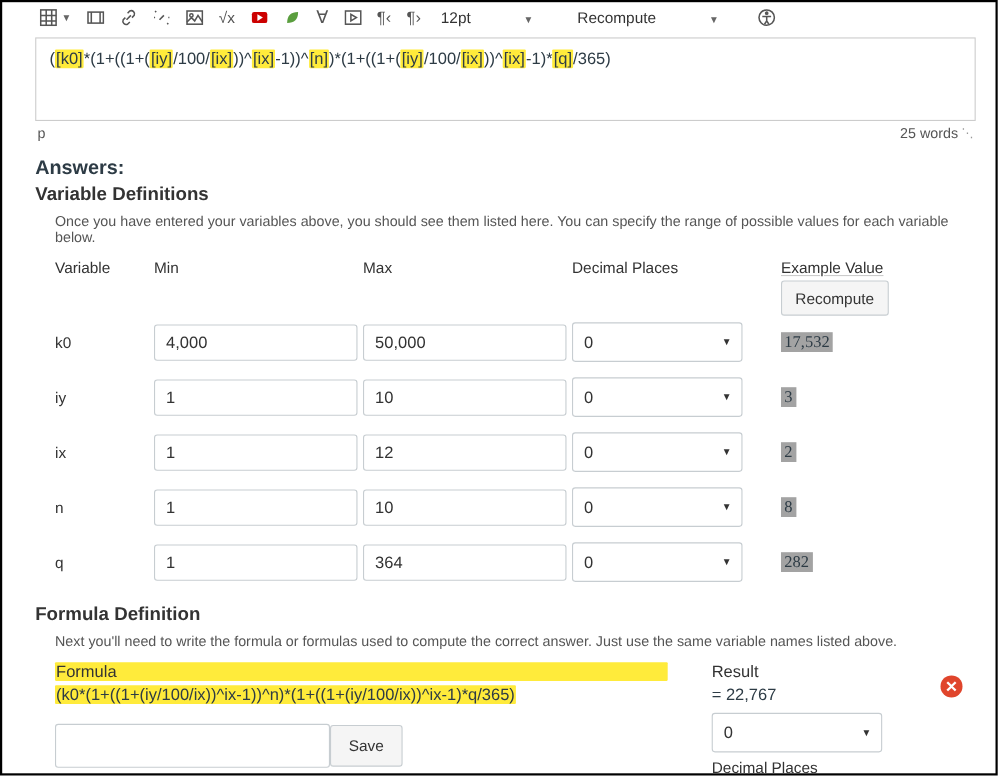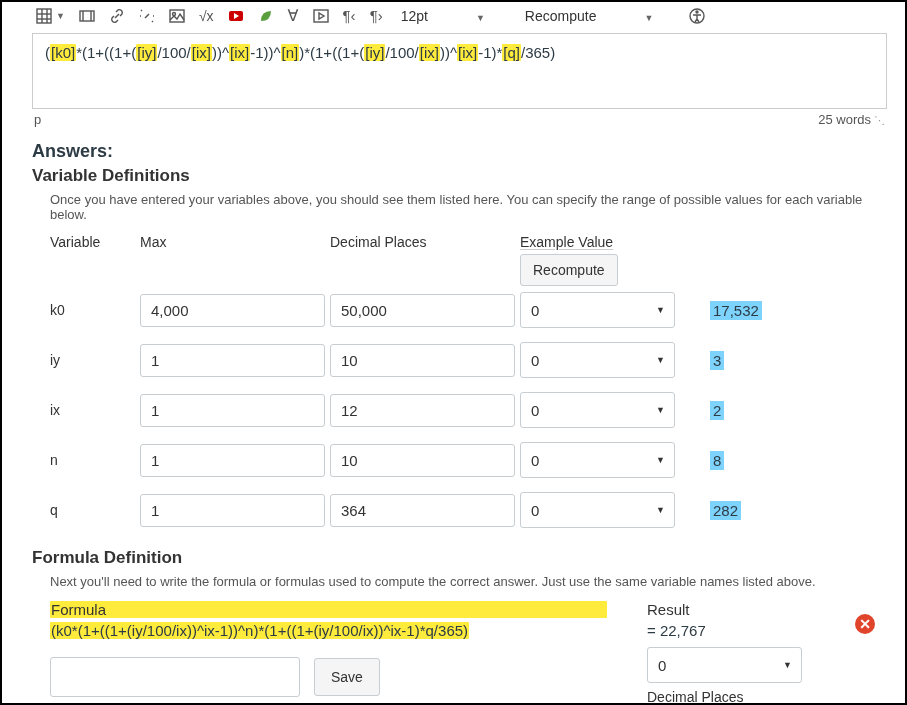--- a/index.html
+++ b/index.html
@@ -60,38 +60,38 @@
     color:#333;
   }
   input.txt { width:185px; }
   select.sel { width:155px; height:36px; -webkit-appearance:none; appearance:none; background: #fff; padding-right:24px;}
   .sel-wrap{ position:relative; display:inline-block;}
   .sel-wrap::after{ content:"▼"; font-size:9px; color:#333; position:absolute; right:10px; top:50%; transform:translateY(-50%); pointer-events:none;}
   .col-min-cell { width:190px; }
   .col-max-cell { width:190px; }
   .col-dec-cell { width:190px; }
   .col-ex-cell  { width:150px; font-size:15px; }
-  .ex-val { background:#7dd3fc; padding:1px 3px; }
+  .ex-val { background:#a3a3a3; padding:1px 3px;font-family:Liberation Serif, serif; }
   button.btn {
     font-size:14px;
     padding:7px 12px;
     border:1px solid #c7cdd1;
     border-radius:3px;
     background:#f5f5f5;
     color:#333;
     cursor:pointer;
   }
   .recompute-block .hdr{ font-size:14px; margin-bottom:4px; text-decoration: underline; text-decoration-color:#ccc; text-underline-offset:2px;}
   .formula-section { margin-top:20px; }
   .formula-row { display:flex; gap:40px; margin-left:18px; margin-top:6px;}
   .formula-col { flex:1; }
   .result-col { width:240px; }
   .sub-label { font-size:15px; color:#333; margin-bottom:4px; display:block;}
   .formula-text { font-size:15px; }
-  .save-row { display:flex; gap:14px; align-items:center; margin-top:18px;}
+  .save-row { display:flex; align-items:center; margin-top:18px;}
   .save-row input.txt { width:250px; height:40px;}
   .result-val { font-size:15px; margin-bottom:8px;}
   .dec-label { font-size:14px; color:#333; margin-top:6px;}
   .delete-x {
     position:absolute; width:20px; height:20px; border-radius:50%;
     background:#e0452c; color:#fff; font-weight:700; font-size:14px;
     display:flex; align-items:center; justify-content:center; right:30px; top:612px;
     cursor:pointer;
   }
   .sel-wide { width:200px;}
@@ -181,20 +181,21 @@
   <span><span>25 words</span><span class="resize-grip"></span></span>
 </div>
 
 <span class="section-label">Answers:</span>
 <div class="section-title">Variable Definitions</div>
 <div class="hint">Once you have entered your variables above, you should see them listed here. You can specify the range of possible values for each variable below.</div>
 
 <div class="vars">
   <div class="vars-header">
     <div class="col-var">Variable</div>
+    <div class="col-min">Min</div>
     <div class="col-max">Max</div>
     <div class="col-dec">Decimal Places</div>
     <div class="col-ex recompute-block">
       <div class="hdr u">Example Value</div>
       <button class="btn">Recompute</button>
     </div>
   </div>
   <div id="var-rows">
         <div class="var-row">
           <div class="var-name">k0</div>

